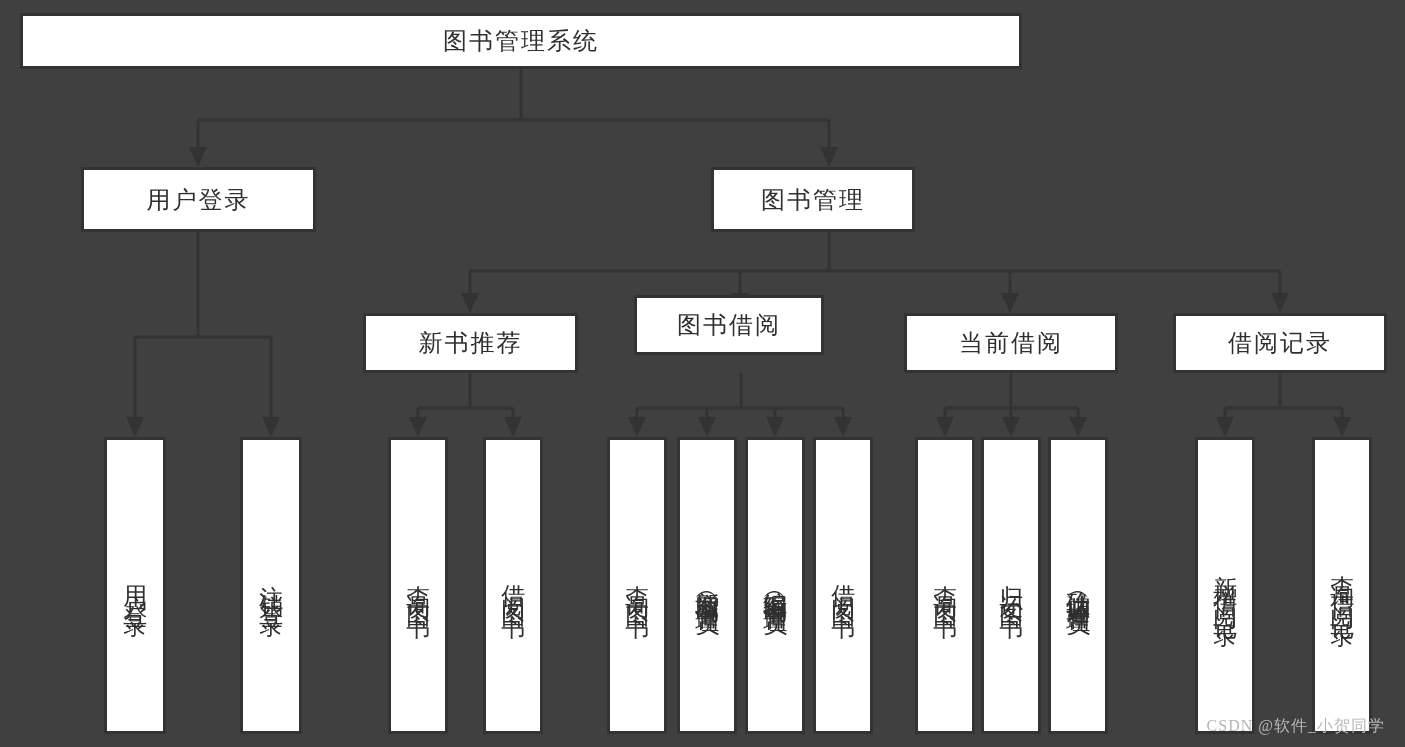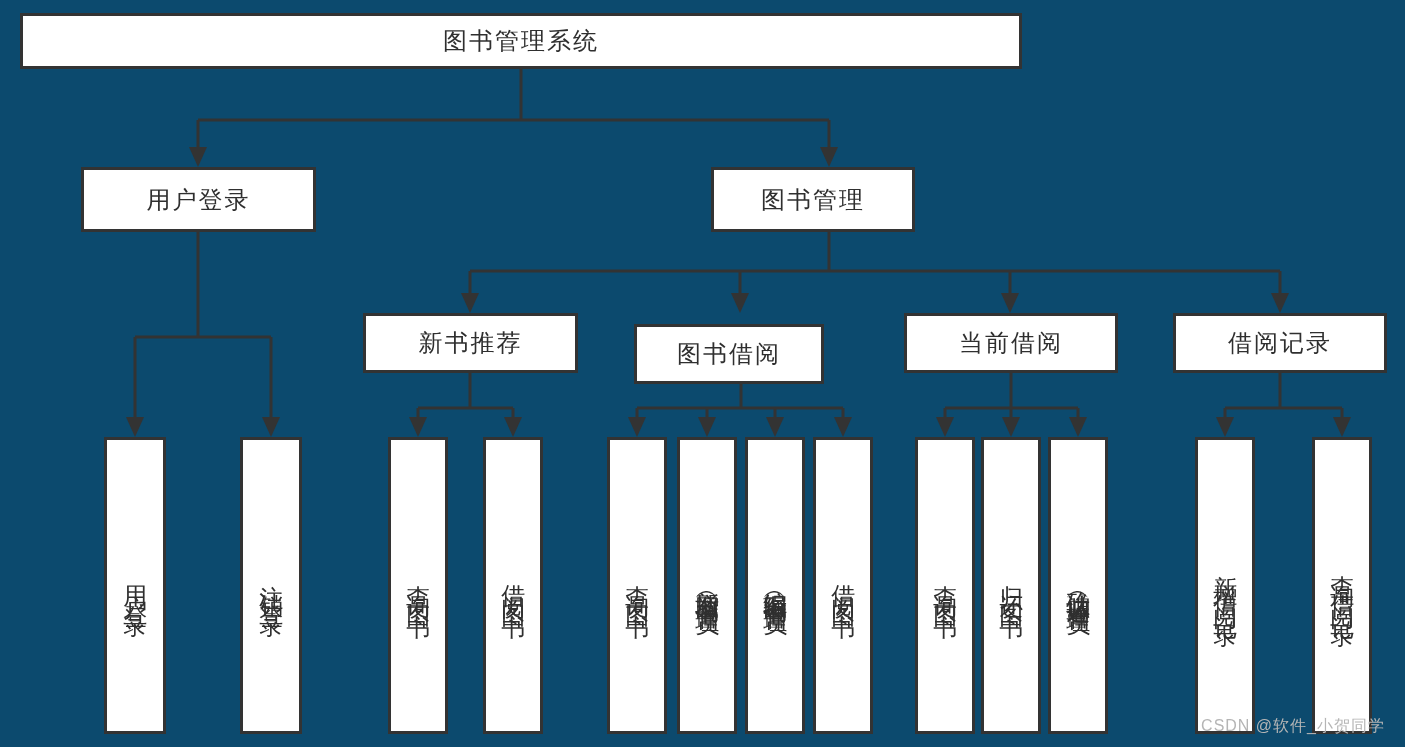--- a/index.html
+++ b/index.html
@@ -3,22 +3,23 @@
 <meta charset="utf-8">
 <style>
   * { margin:0; padding:0; box-sizing:border-box; }
   html,body { background:#ffffff; }
   body { font-family:"Liberation Sans", sans-serif; }
 
   .stage {
     position:relative;
     width:1405px;
     height:747px;
-    background:#0c4a6e;
+    background:#404040;
     overflow:hidden;
+    font-family:Liberation Serif, serif;
   }
 
   svg.wires {
     position:absolute;
     left:0; top:0;
     width:1405px; height:747px;
   }
 
   .node {
     position:absolute;
@@ -95,21 +96,21 @@
   <div class="node" style="left:81px;top:167px;width:235px;height:65px">
     <span>用户登录</span>
   </div>
   <div class="node" style="left:711px;top:167px;width:204px;height:65px">
     <span>图书管理</span>
   </div>
 
   <div class="node" style="left:363px;top:313px;width:215px;height:60px">
     <span>新书推荐</span>
   </div>
-  <div class="node" style="left:634px;top:324px;width:190px;height:60px">
+  <div class="node" style="left:634px;top:295px;width:190px;height:60px">
     <span>图书借阅</span>
   </div>
   <div class="node" style="left:904px;top:313px;width:214px;height:60px">
     <span>当前借阅</span>
   </div>
   <div class="node" style="left:1173px;top:313px;width:214px;height:60px">
     <span>借阅记录</span>
   </div>
 
   <div class="node leaf" style="left:104px;top:437px;width:62px;height:297px">

